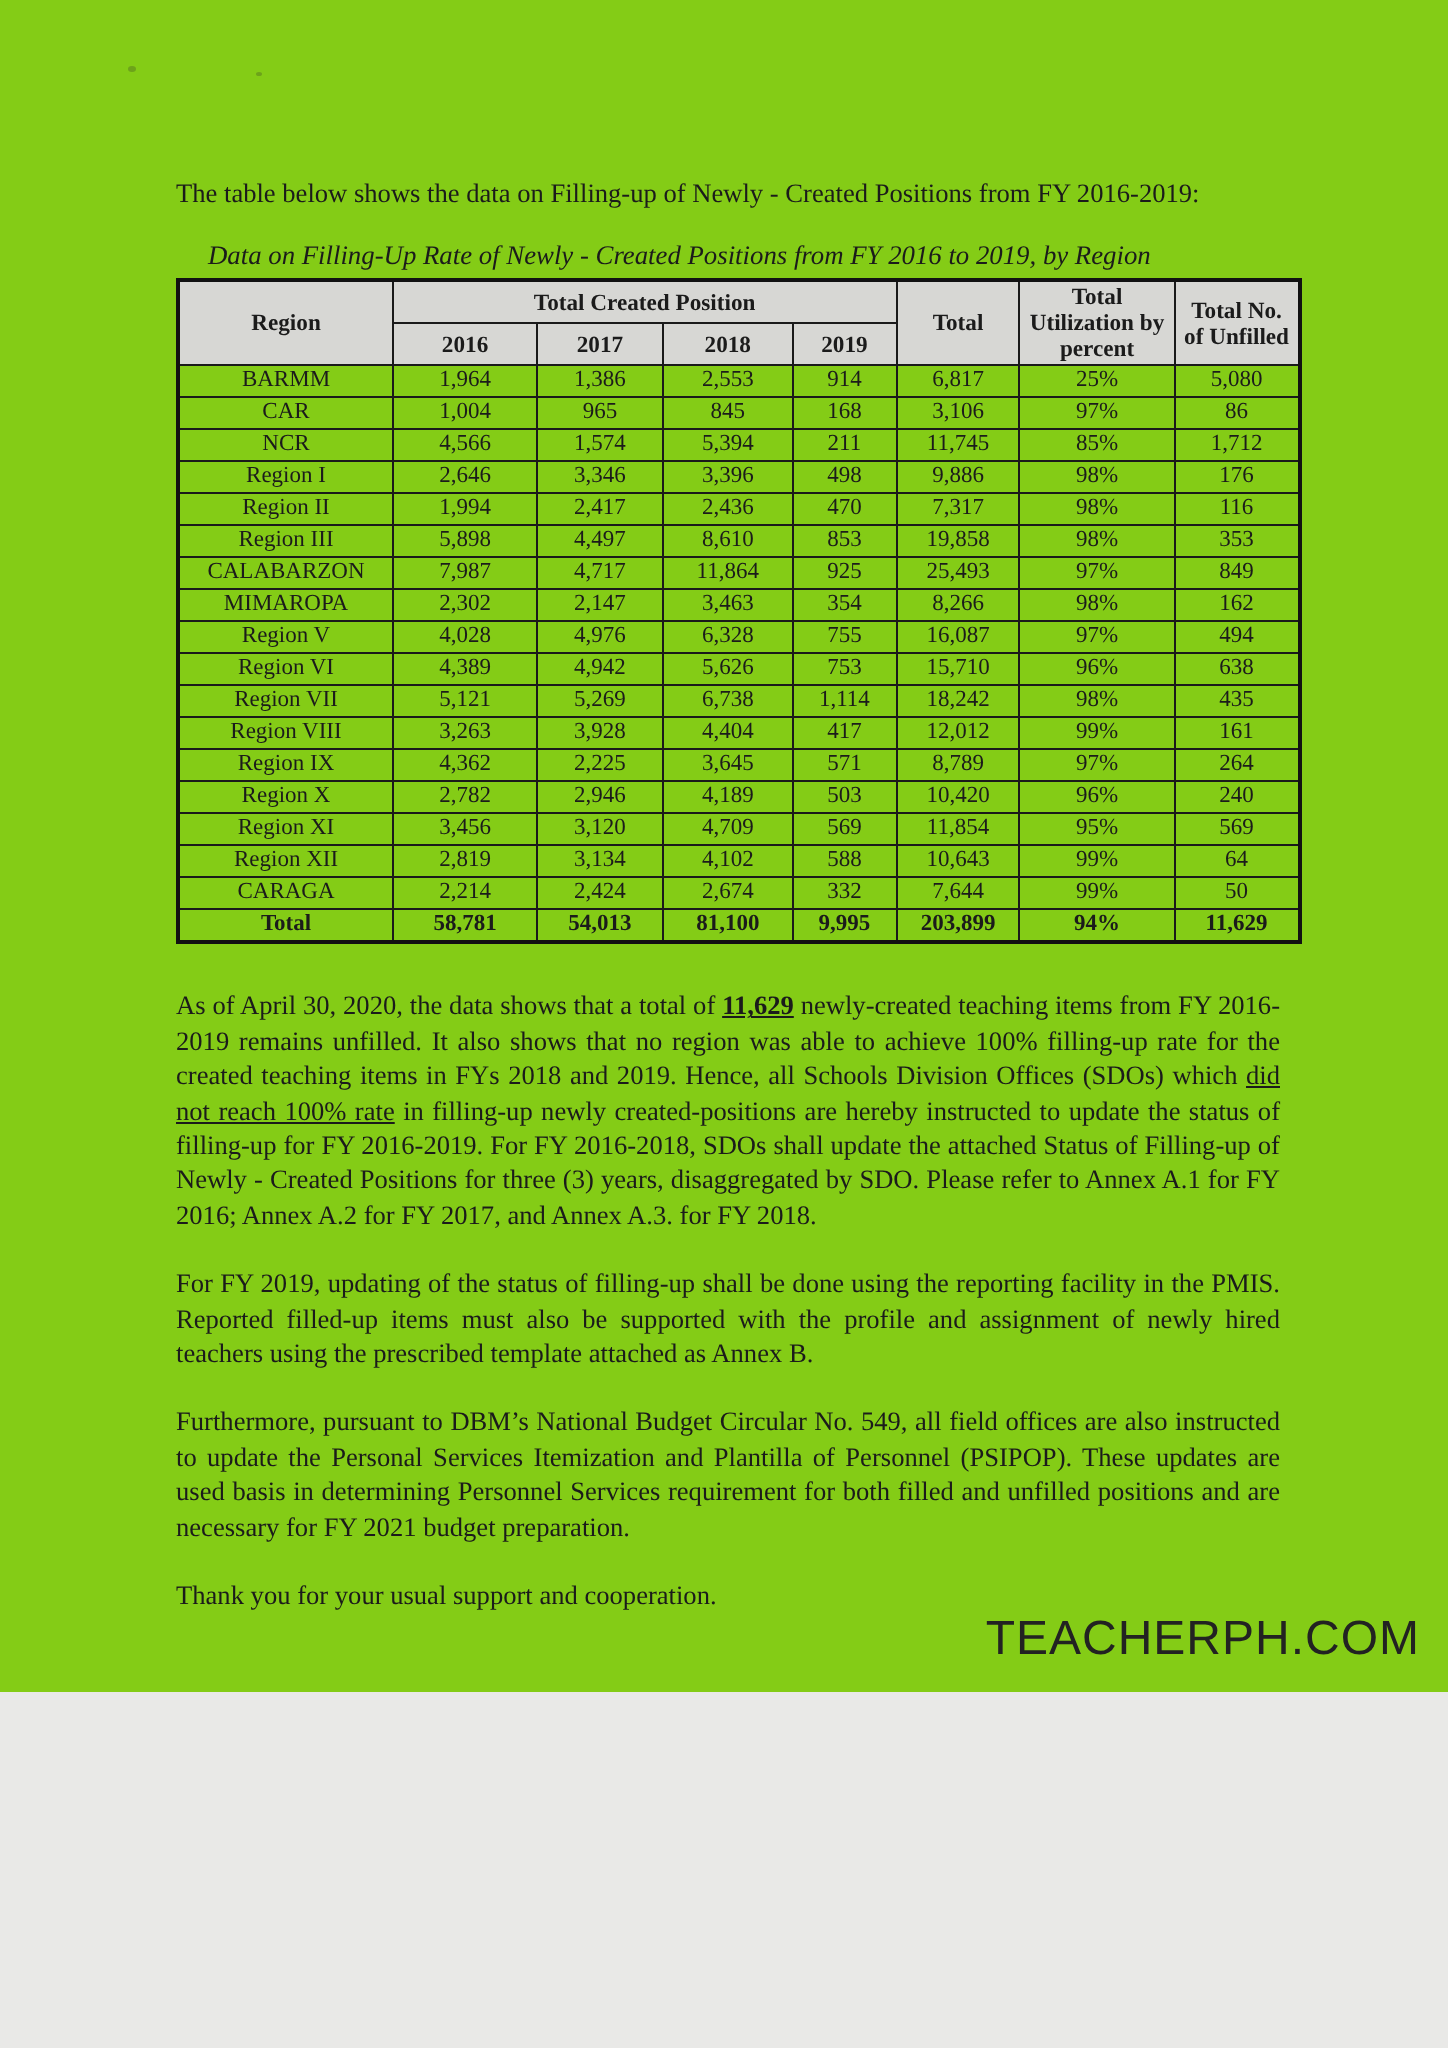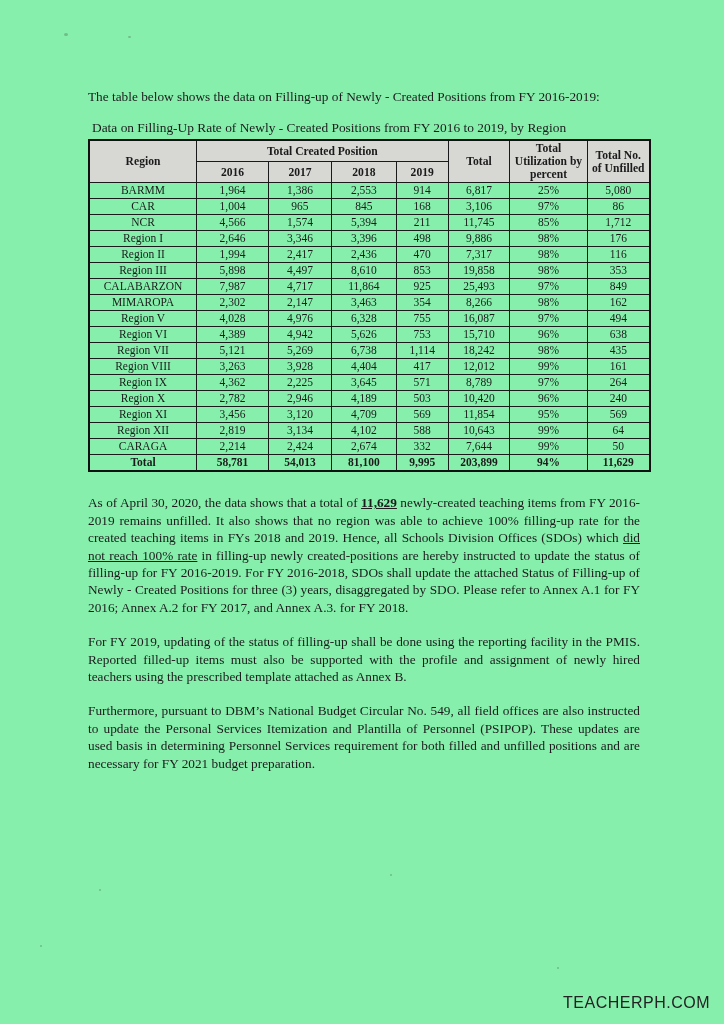--- a/index.html
+++ b/index.html
@@ -1,42 +1,43 @@
 <!DOCTYPE html>
 <html><head>
 <meta charset="utf-8">
 <style>
   html,body{margin:0;padding:0;background:#e9e9e7;}
   .page{
     position:relative;
-    width:724px;height:1024px;
+    width:724px;height:846px;
     margin:0 auto;
-    background:#86efac;
+    background:#84cc16;
     overflow:hidden;
     font-family:"Liberation Serif", serif;
     color:#1b1b1b;
   }
   .content{
     position:absolute;
     left:88px;top:88px;
     width:552px;
   }
   .body-text{
     margin:0;
     font-size:13.3px;
     line-height:17.4px;
     text-align:justify;
   }
   .para{margin-top:17px;}
   .b{font-weight:bold;}
   .u{text-decoration:underline;}
   .bu{font-weight:bold;text-decoration:underline;}
   .table-title{
-    margin:15px 0 3px 4px;
+    margin:15px 0 3px 16px;
     font-size:13.4px;
+    font-style:italic;
   }
   table.data-table{
     border-collapse:collapse;
     table-layout:fixed;
     width:563px;
     font-size:11.5px;
   }
   table.data-table th, table.data-table td{
     border:1px solid #1a1a1a;
     text-align:center;
@@ -58,21 +59,21 @@
   .col-2017{width:62px;}
   .col-2018{width:64px;}
   .col-2019{width:51px;}
   .col-total{width:61px;}
   .col-util{width:76px;}
   .col-unfilled{width:62px;}
   .watermark{
     position:absolute;
     right:14px;bottom:12px;
     font-family:"Liberation Sans", sans-serif;
-    font-size:16px;
+    font-size:24px;
     letter-spacing:0.5px;
     color:#222;
   }
   .speckle{
     position:absolute;
     background:rgba(40,40,40,0.25);
     border-radius:50%;
   }
 </style>
 </head>
@@ -296,20 +297,21 @@
     </table>
 
     <p class="body-text para" style="margin-top:22px;"><span>As of April 30, 2020, the data shows that a total of </span><span class="bu">11,629</span><span> newly-created teaching items from FY 2016-2019 remains unfilled. It also shows that no region was able to achieve 100% filling-up rate for the created teaching items in FYs 2018 and 2019. Hence, all Schools Division Offices (SDOs) which </span><span class="u">did not reach 100% rate</span><span> in filling-up newly created-positions are hereby instructed to update the status of filling-up for FY 2016-2019. For FY 2016-2018, SDOs shall update the attached Status of Filling-up of Newly - Created Positions for three (3) years, disaggregated by SDO. Please refer to Annex A.1 for FY 2016; Annex A.2 for FY 2017, and Annex A.3. for FY 2018.</span></p>
 
     <p class="body-text para">For FY 2019, updating of the status of filling-up shall be done using the reporting facility in the PMIS. Reported filled-up items must also be supported with the profile and assignment of newly hired teachers using the prescribed template attached as Annex B.</p>
 
     <p class="body-text para">Furthermore, pursuant to DBM’s National Budget Circular No. 549, all field offices are also instructed to update the Personal Services Itemization and Plantilla of Personnel (PSIPOP). These updates are used basis in determining Personnel Services requirement for both filled and unfilled positions and are necessary for FY 2021 budget preparation.</p>
 
 
 
+    <p class="body-text para">Thank you for your usual support and cooperation.</p>
 
   </div>
 
   <div class="watermark">TEACHERPH.COM</div>
 
   <div class="speckle" style="left:64px;top:33px;width:4px;height:3px;"></div>
   <div class="speckle" style="left:128px;top:36px;width:3px;height:2px;"></div>
   <div class="speckle" style="left:99px;top:889px;width:2px;height:2px;"></div>
   <div class="speckle" style="left:390px;top:874px;width:2px;height:2px;"></div>
   <div class="speckle" style="left:557px;top:967px;width:2px;height:2px;"></div>

